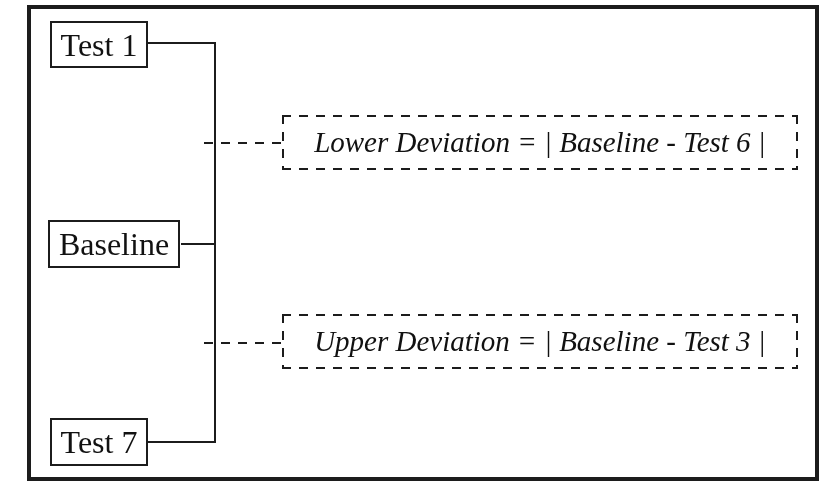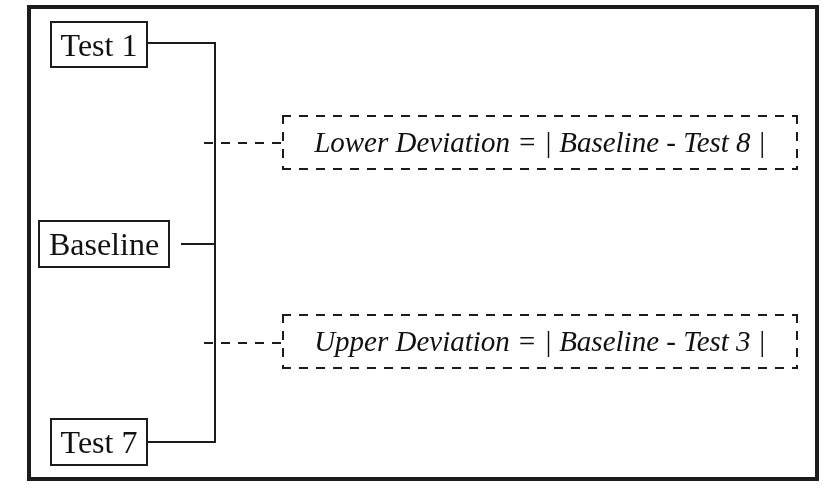--- a/index.html
+++ b/index.html
@@ -31,21 +31,21 @@
     background: var(--background);
     display: flex;
     align-items: center;
     justify-content: center;
     font-size: 32px;
     line-height: 1;
     white-space: nowrap;
     z-index: 2;
   }
   .node-test1    { left: 50px;  top: 21px;  width: 98px;  height: 47px; }
-  .node-baseline { left: 38px;  top: 220px; width: 132px; height: 48px; }
+  .node-baseline { left: 48px;  top: 220px; width: 132px; height: 48px; }
   .node-test3    { left: 50px;  top: 418px; width: 98px;  height: 48px; }
 
   .line-h {
     position: absolute;
     height: 2px;
     background: var(--line);
   }
   .line-v {
     position: absolute;
     width: 2px;
@@ -116,21 +116,21 @@
   </div>
   <div class="node node-test3">
     <span class="node-label">Test 7</span>
   </div>
 
   <div class="formula-box formula-lower">
     <div class="dash-h edge-top"></div>
     <div class="dash-h edge-bottom"></div>
     <div class="dash-v edge-left"></div>
     <div class="dash-v edge-right"></div>
-    <span class="formula-label">Lower Deviation = | Baseline - Test 8 |</span>
+    <span class="formula-label">Lower Deviation = | Baseline - Test 6 |</span>
   </div>
 
   <div class="formula-box formula-upper">
     <div class="dash-h edge-top"></div>
     <div class="dash-h edge-bottom"></div>
     <div class="dash-v edge-left"></div>
     <div class="dash-v edge-right"></div>
     <span class="formula-label">Upper Deviation = | Baseline - Test 3 |</span>
   </div>
 

